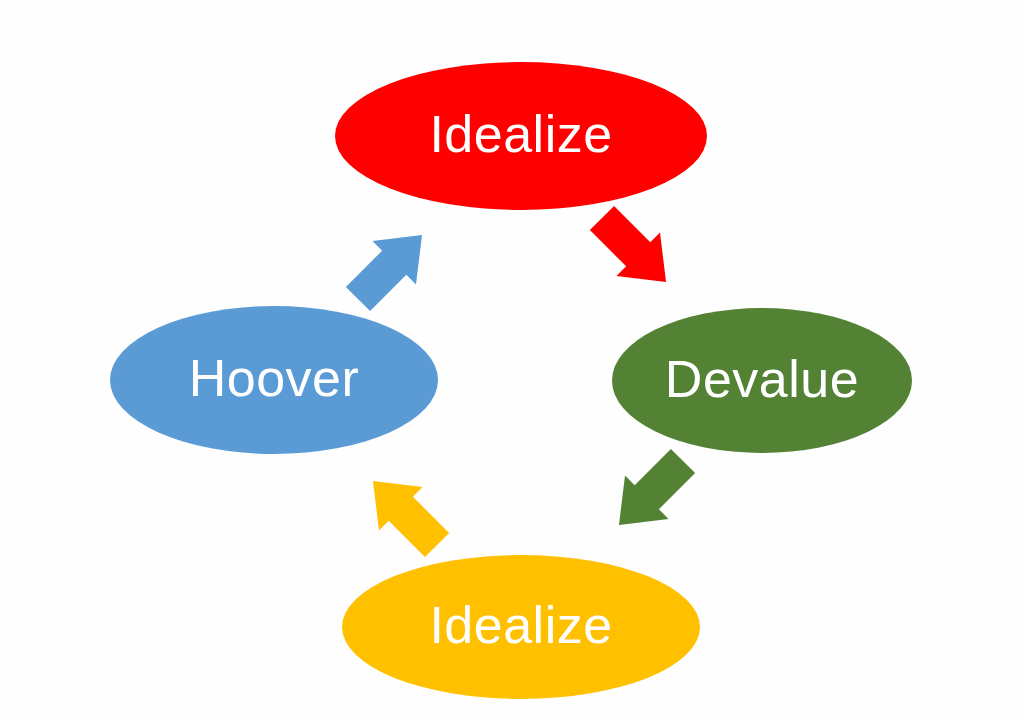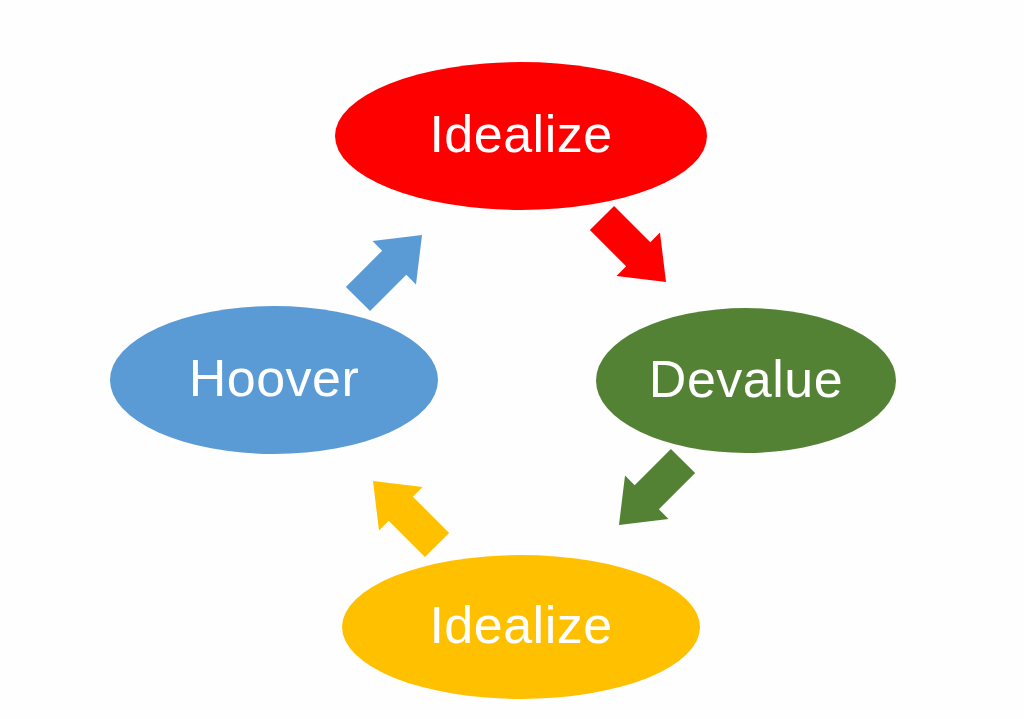--- a/index.html
+++ b/index.html
@@ -26,21 +26,21 @@
   .node .label {
     color: #ffffff;
     font-size: 52px;
     font-weight: 400;
     letter-spacing: 0.5px;
     line-height: 1;
     padding-bottom: 4px;
     white-space: nowrap;
   }
   .node-idealize { left: 335px; top:  62px; width: 372px; height: 148px; }
-  .node-devalue  { left: 596px; top: 308px; width: 300px; height: 145px; }
+  .node-devalue  { left: 612px; top: 308px; width: 300px; height: 145px; }
   .node-hoover   { left: 110px; top: 306px; width: 328px; height: 148px; }
   .node-discard  { left: 342px; top: 555px; width: 358px; height: 144px; }
 
   .arrow {
     position: absolute;
     width: 94px;
     height: 94px;
   }
   .arrow-idealize-devalue { left: 587px; top: 203px; }
   .arrow-devalue-discard  { left: 604px; top: 446px; }

